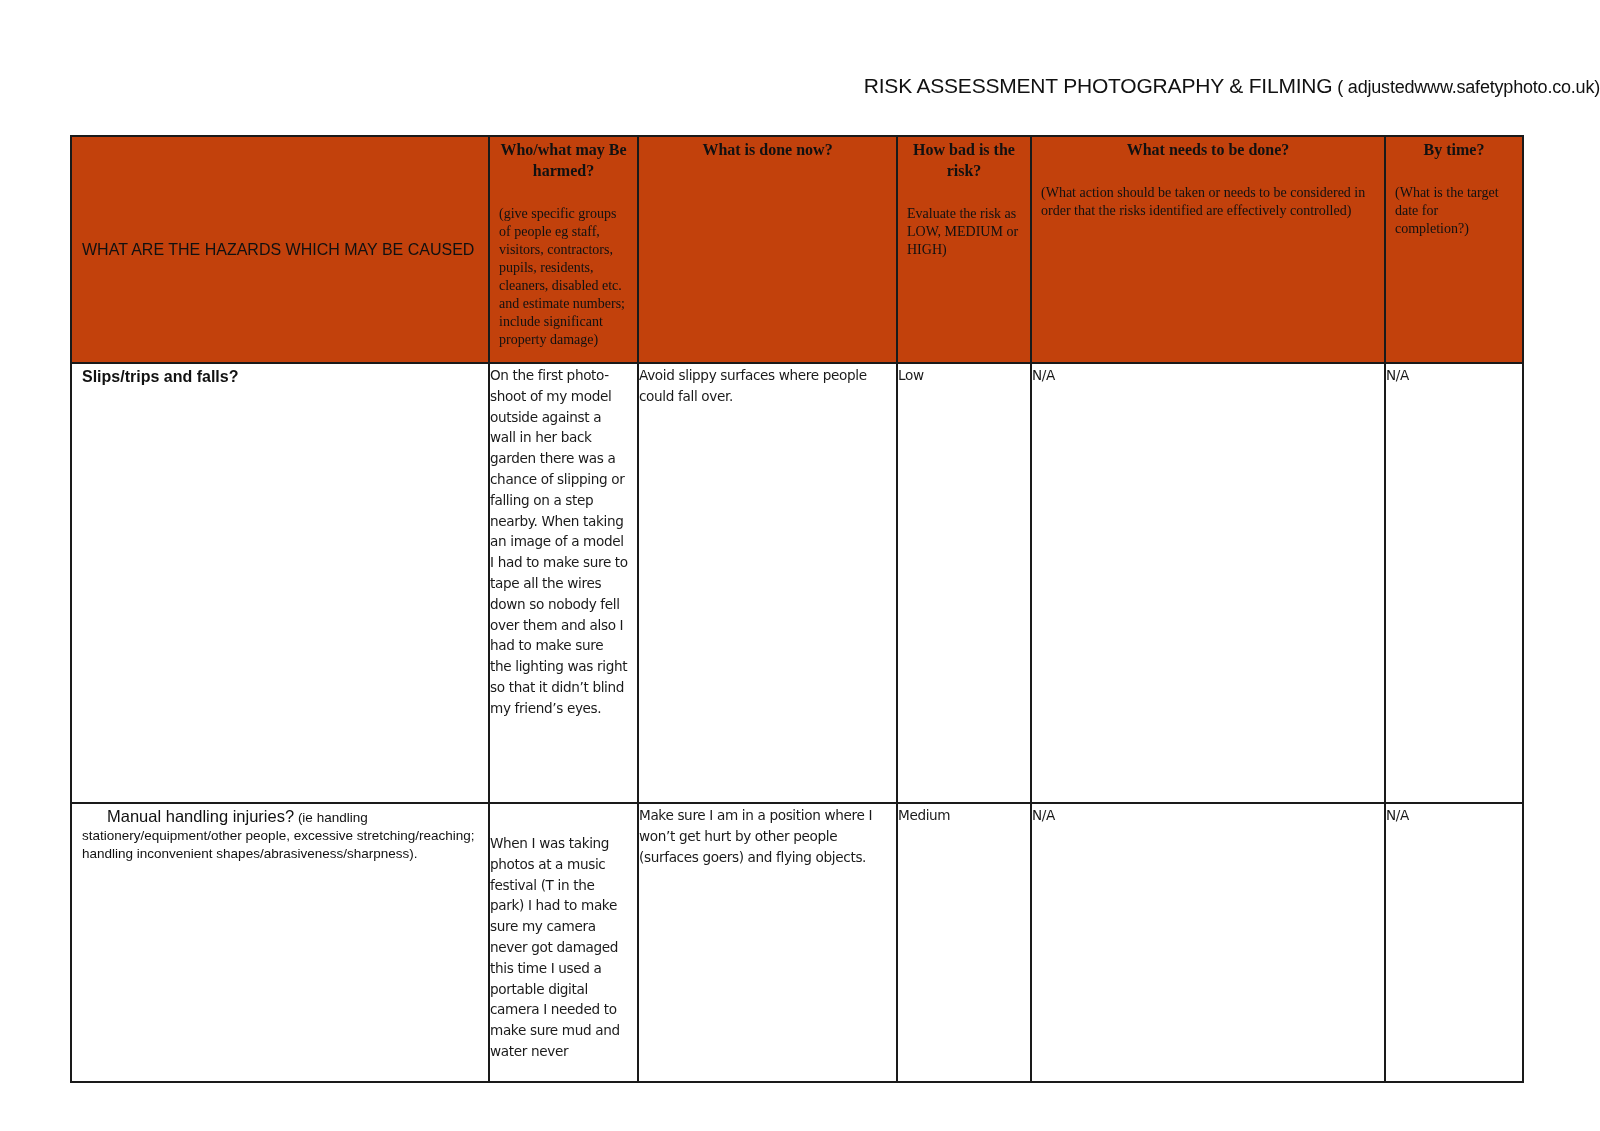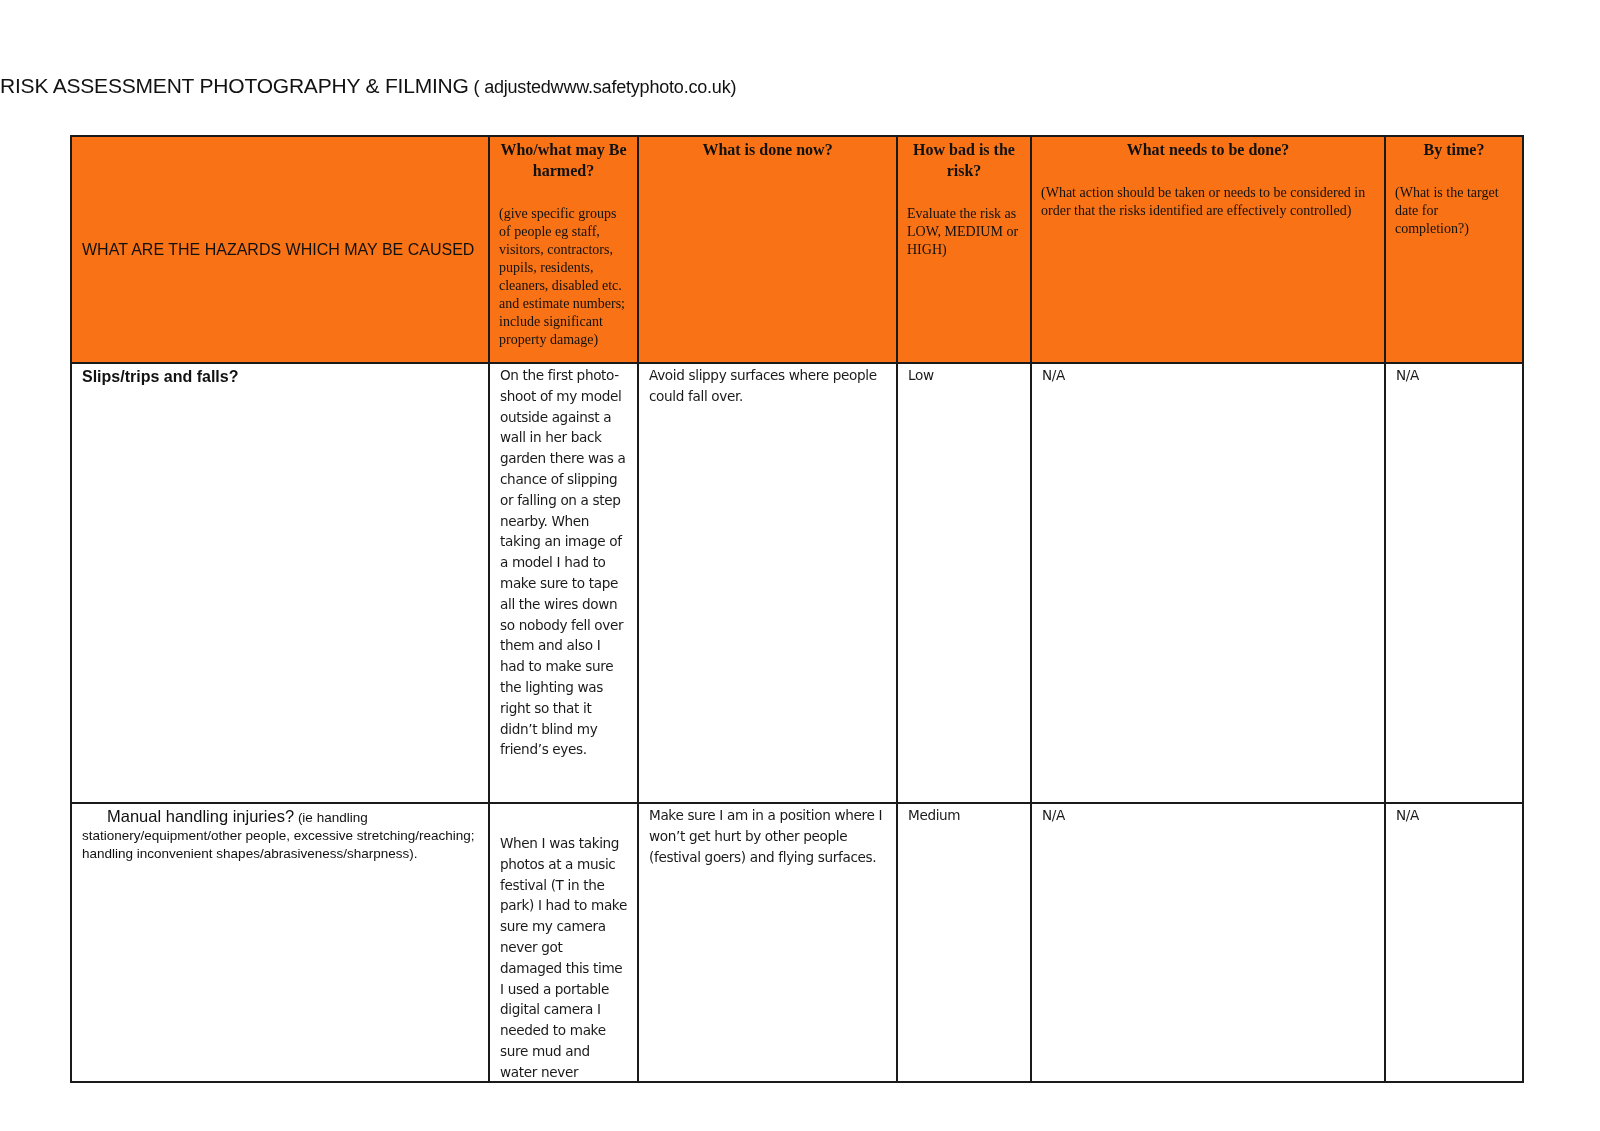--- a/index.html
+++ b/index.html
@@ -1,41 +1,41 @@
 <!DOCTYPE html>
 <html><head>
   <meta charset="utf-8">
   <style>
     html, body { margin: 0; padding: 0; background: #ffffff; }
     body { width: 1600px; height: 1131px; position: relative; overflow: hidden; }
     .page-title {
-      position: absolute; left: 0; top: 74px; width: 1600px; text-align: left;
+      position: absolute; left: 0; top: 74px; width: 1600px; text-align: right;
       font-family: "Liberation Sans", sans-serif; font-size: 21px; color: #111;
       letter-spacing: -0.2px;
     }
     .page-title .sub { font-size: 18px; }
     table.risk {
       position: absolute; left: 70px; top: 135px;
       border-collapse: collapse; table-layout: fixed;
       width: 1452px;
     }
     table.risk td, table.risk th {
       border: 2px solid #1a1a1a; vertical-align: top; padding: 0;
     }
     tr.head-row { height: 225px; }
-    tr.head-row th { background: #f97316; font-weight: normal; }
+    tr.head-row th { background: #c2410c; font-weight: normal; }
     .th-inner { padding: 2px 9px 0 9px; font-family: "Liberation Serif", serif; color: #111; }
     .th-title { font-weight: bold; font-size: 16px; text-align: center; line-height: 21px; }
     .th-note { font-size: 14px; line-height: 18px; margin-top: 24px; text-align: left; }
     .hazard-head {
       font-family: "Liberation Sans", sans-serif; font-size: 16px; line-height: 21px;
       color: #111; padding: 0 10px; text-align: left;
       height: 225px; display: flex; align-items: center; border-radius: 13px;
     }
-    .cell-body { font-family: "DejaVu Sans", sans-serif; font-size: 13.6px; line-height: 20.8px; color: #1a1a1a; padding: 1px 9px 0 10px; letter-spacing: -0.35px; }
+    .cell-body { font-family: "DejaVu Sans", sans-serif; font-size: 13.6px; line-height: 20.8px; color: #1a1a1a; padding: 1px 9px 0 0; letter-spacing: -0.35px; }
     .hazard-title { font-family: "Liberation Sans", sans-serif; font-size: 16px; font-weight: bold; color: #111; }
     .hazard-title.normal { font-weight: normal; }
     .hazard-detail { font-family: "Liberation Sans", sans-serif; font-size: 13.5px; line-height: 17px; color: #111; }
     .hazard-cell { padding: 4px 10px 0 10px; line-height: 17px; }
     tr.row1 { height: 440px; }
     tr.row2 { height: 250px; }
     .clip { overflow: hidden; }
   </style>
 </head>
 <body>
@@ -116,21 +116,21 @@
   <tr class="row2">
     <td>
       <div class="hazard-cell">
         <span class="hazard-title" style="font-weight:normal;font-size:16.5px;margin-left:25px;">Manual handling injuries?</span><span class="hazard-detail"> (ie handling stationery/equipment/other people, excessive stretching/reaching; handling inconvenient shapes/abrasiveness/sharpness).</span>
       </div>
     </td>
     <td>
       <div class="cell-body clip" style="height:248px;margin-top:28px;">When I was taking photos at a music festival (T in the park) I had to make sure my camera never got damaged this time I used a portable digital camera I needed to make sure mud and water never</div>
     </td>
     <td>
-      <div class="cell-body">Make sure I am in a position where I won’t get hurt by other people (festival goers) and flying surfaces.</div>
+      <div class="cell-body">Make sure I am in a position where I won’t get hurt by other people (surfaces goers) and flying objects.</div>
     </td>
     <td>
       <div class="cell-body">Medium</div>
     </td>
     <td>
       <div class="cell-body">N/A</div>
     </td>
     <td>
       <div class="cell-body">N/A</div>
     </td>

